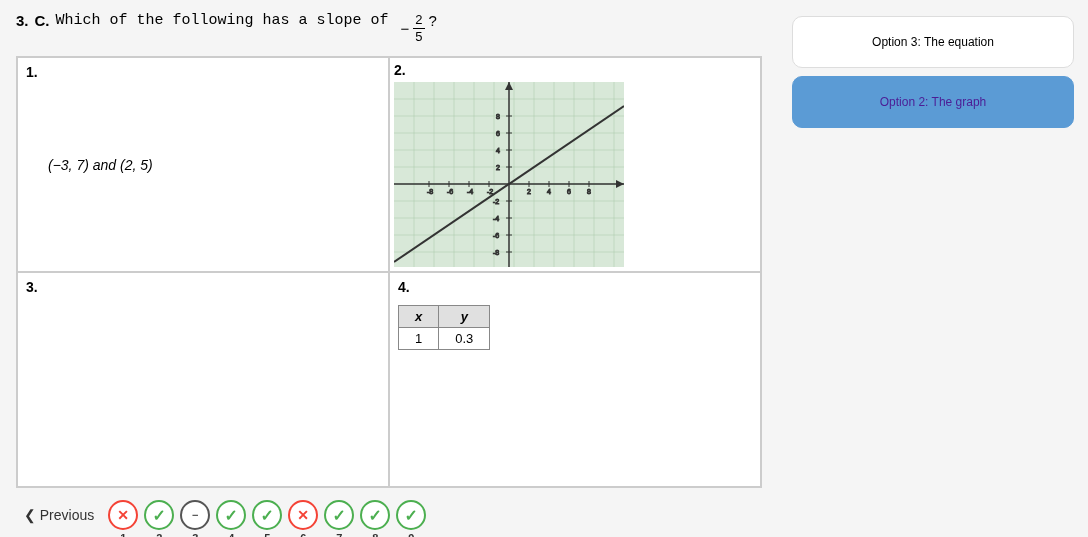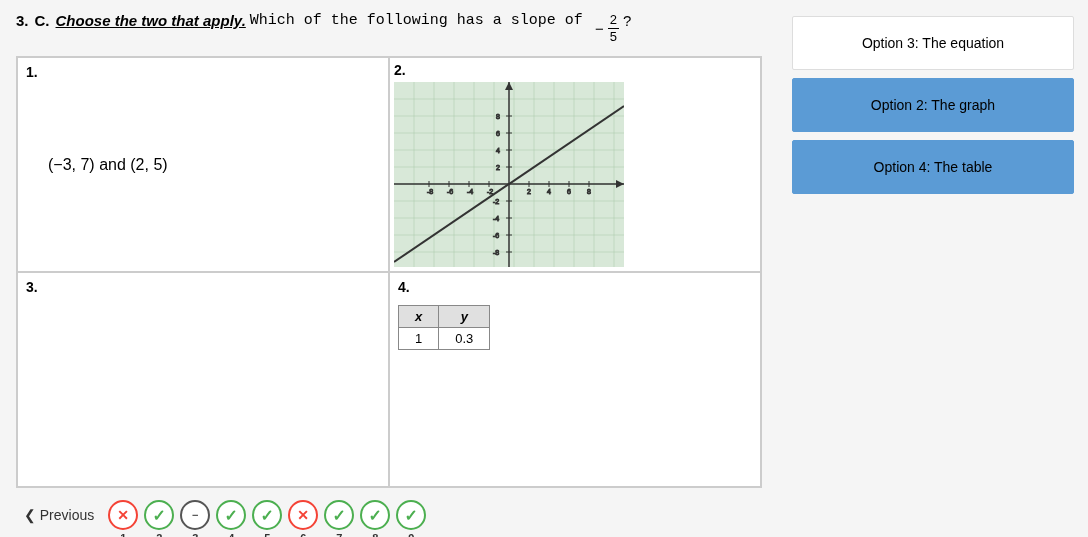--- a/index.html
+++ b/index.html
@@ -94,22 +94,23 @@
       left: 8px;
       font-weight: bold;
       font-size: 14px;
     }
 
     .option-cell.cell-1 {
       align-items: center;
     }
 
     .points-text {
-      font-size: 16px;
+      font-size: 14px;
       margin-top: 20px;
+      font-style: italic;
     }
 
     
     .cell-graph {
       display: flex;
       align-items: center;
       justify-content: center;
       padding: 4px;
     }
 
@@ -218,42 +219,41 @@
       display: flex;
       flex-direction: column;
       gap: 8px;
       background: #f5f5f5;
     }
 
     .answer-option {
       padding: 18px 16px;
       background: #fff;
       border: 1px solid #ddd;
-      border-radius: 2px;
-      font-size: 14px;
+      border-radius: 10px;
+      font-size: 12px;
       cursor: pointer;
       text-align: center;
     }
 
     .answer-option.selected {
       background: #5b9bd5;
-      color: #000000;
+      color: #4c1d95;
       border-color: #5b9bd5;
     }
   </style>
 </head>
 <body>
 
 <div class="main-container">
   <div class="left-panel">
 
     <div class="question-header">
       <span class="question-number">3.</span>
       <span class="question-letter">C.</span>
-      <span class="question-instruction">Choose the two that apply.</span>
       <span style="margin-right:12px;font-family:Liberation Mono, monospace;">Which of the following has a slope of</span>
       <span style="display:inline-flex;align-items:center;gap:2px;">
         <span>−</span>
         <span class="fraction">
           <span class="numerator">2</span>
           <span class="denominator">5</span>
         </span>
       </span>
       <span style="margin-left:2px;">?</span>
     </div>
@@ -422,17 +422,14 @@
     </div>
   </div>
 
   <div class="right-panel">
     <div class="answer-option">
       <span>Option 3: The equation</span>
     </div>
     <div class="answer-option selected">
       <span>Option 2: The graph</span>
     </div>
-    <div class="answer-option selected">
-      <span>Option 4: The table</span>
-    </div>
   </div>
 </div>
 
 </body></html>

